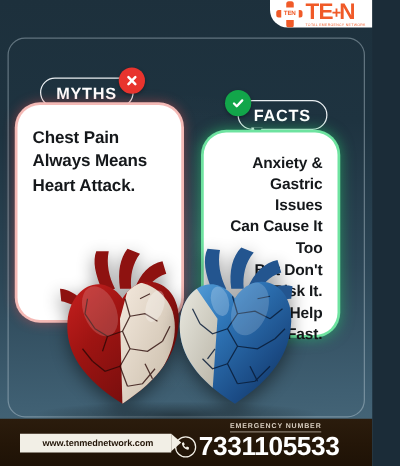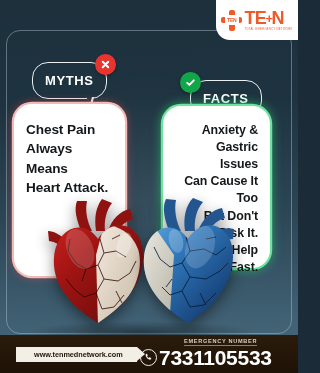--- a/index.html
+++ b/index.html
@@ -36,21 +36,21 @@
     position:absolute;
     left:6px; top:30px; right:6px; bottom:39px;
     border:1px solid rgba(190,208,218,.42);
     border-radius:14px;
     pointer-events:none;
   }
 
   
   .logo {
     position:absolute; right:0; top:0;
-    width:82px; height:40px;
+    width:82px; height:22px;
     background:#ffffff;
     border-bottom-left-radius:14px;
     display:flex; align-items:center; justify-content:center;
     gap:2px;
     overflow:hidden;
   }
   .logo-mark { position:relative; width:21px; height:21px; flex:none; }
   .logo-mark .cross {
     position:absolute; background:#f05a28; border-radius:2px;
   }
@@ -74,21 +74,21 @@
   .logo-word .sub {
     font-size:2.8px; color:#f05a28; letter-spacing:.25px;
     margin-top:1px; white-space:nowrap;
   }
 
   
   .bubble {
     position:absolute;
     border:1.6px solid #e9eef1;
     border-radius:16px;
-    height:37px;
+    height:24px;
     display:flex; align-items:center; justify-content:center;
     padding:0 12px;
     color:#ffffff;
     font-size:13px;
     font-weight:bold;
     letter-spacing:.6px;
     background:transparent;
     text-align:right;
   }
   .bubble .tail {
@@ -136,21 +136,21 @@
   .badge svg { width:11px; height:11px; display:block; }
 
   
   .card {
     position:absolute;
     background:#ffffff;
     border-radius:18px;
     padding:16px 12px;
   }
   .card-myth {
-    left:14px; top:104px; width:111px; height:172px;
+    left:14px; top:84px; width:131px; height:172px;
     box-shadow:0 0 0 2.2px #f4b9b5, 0 0 9px 2px rgba(230,80,80,.45);
   }
   .card-fact {
     left:163px; top:106px; width:107px; height:162px;
     box-shadow:0 0 0 2.2px #6ee3a0, 0 0 10px 2.5px rgba(40,200,110,.55);
   }
   .card-text {
     font-size:13.6px;
     line-height:1.42;
     font-weight:bold;

